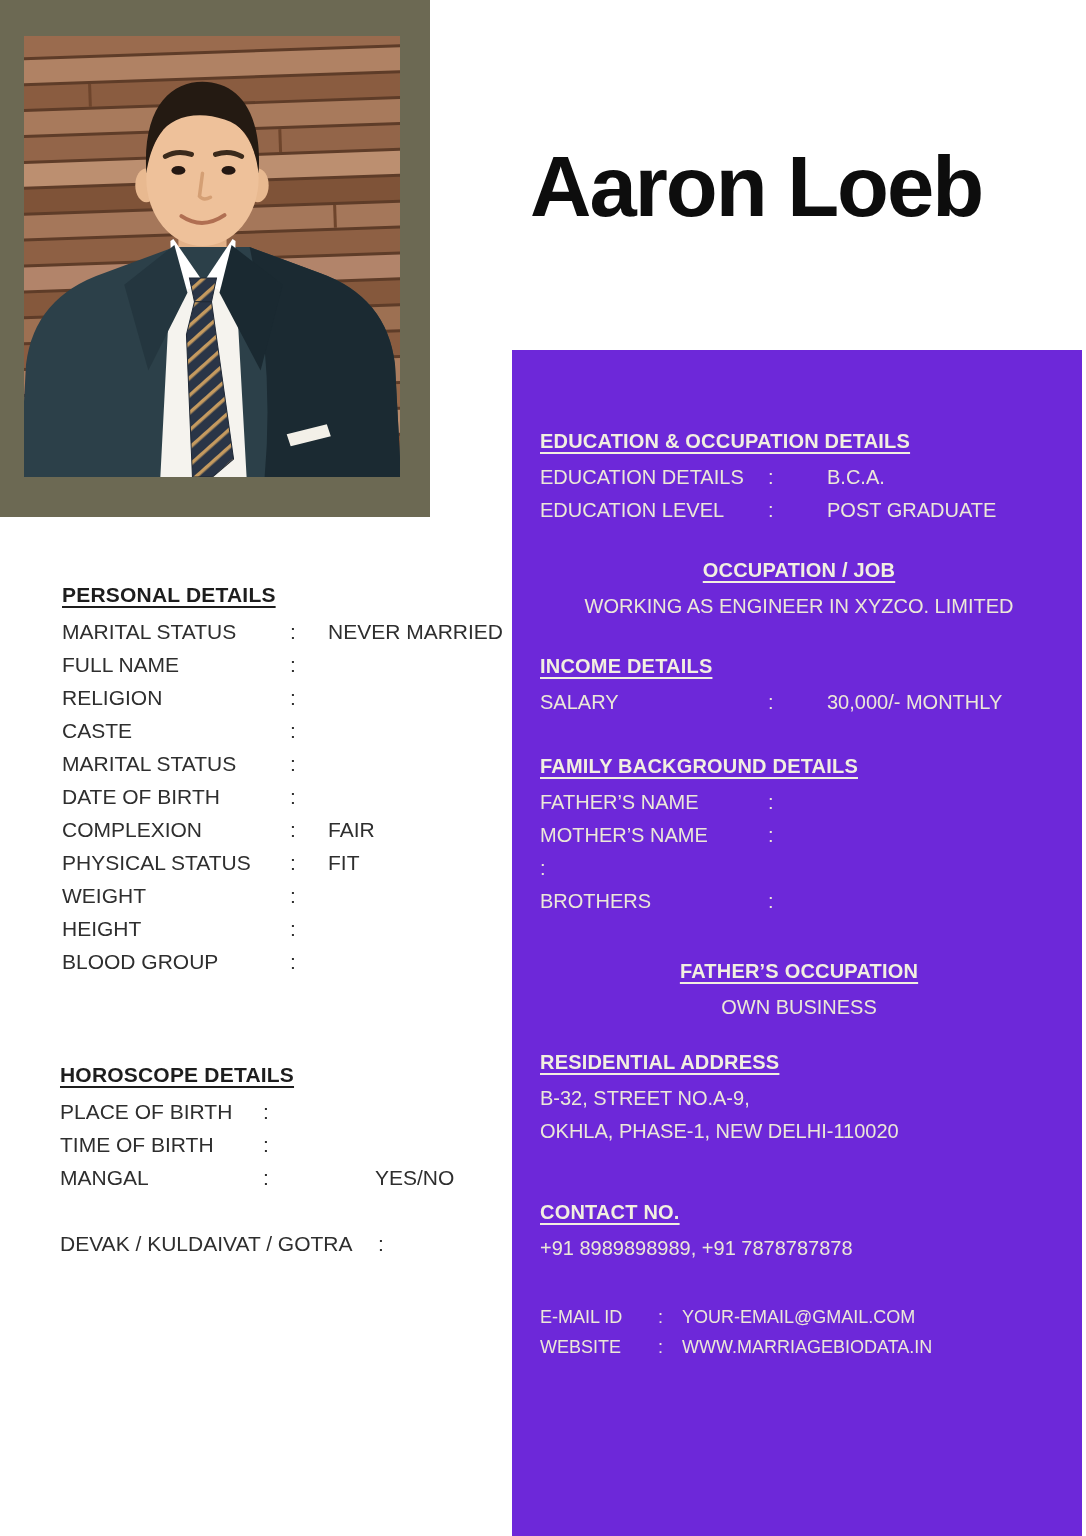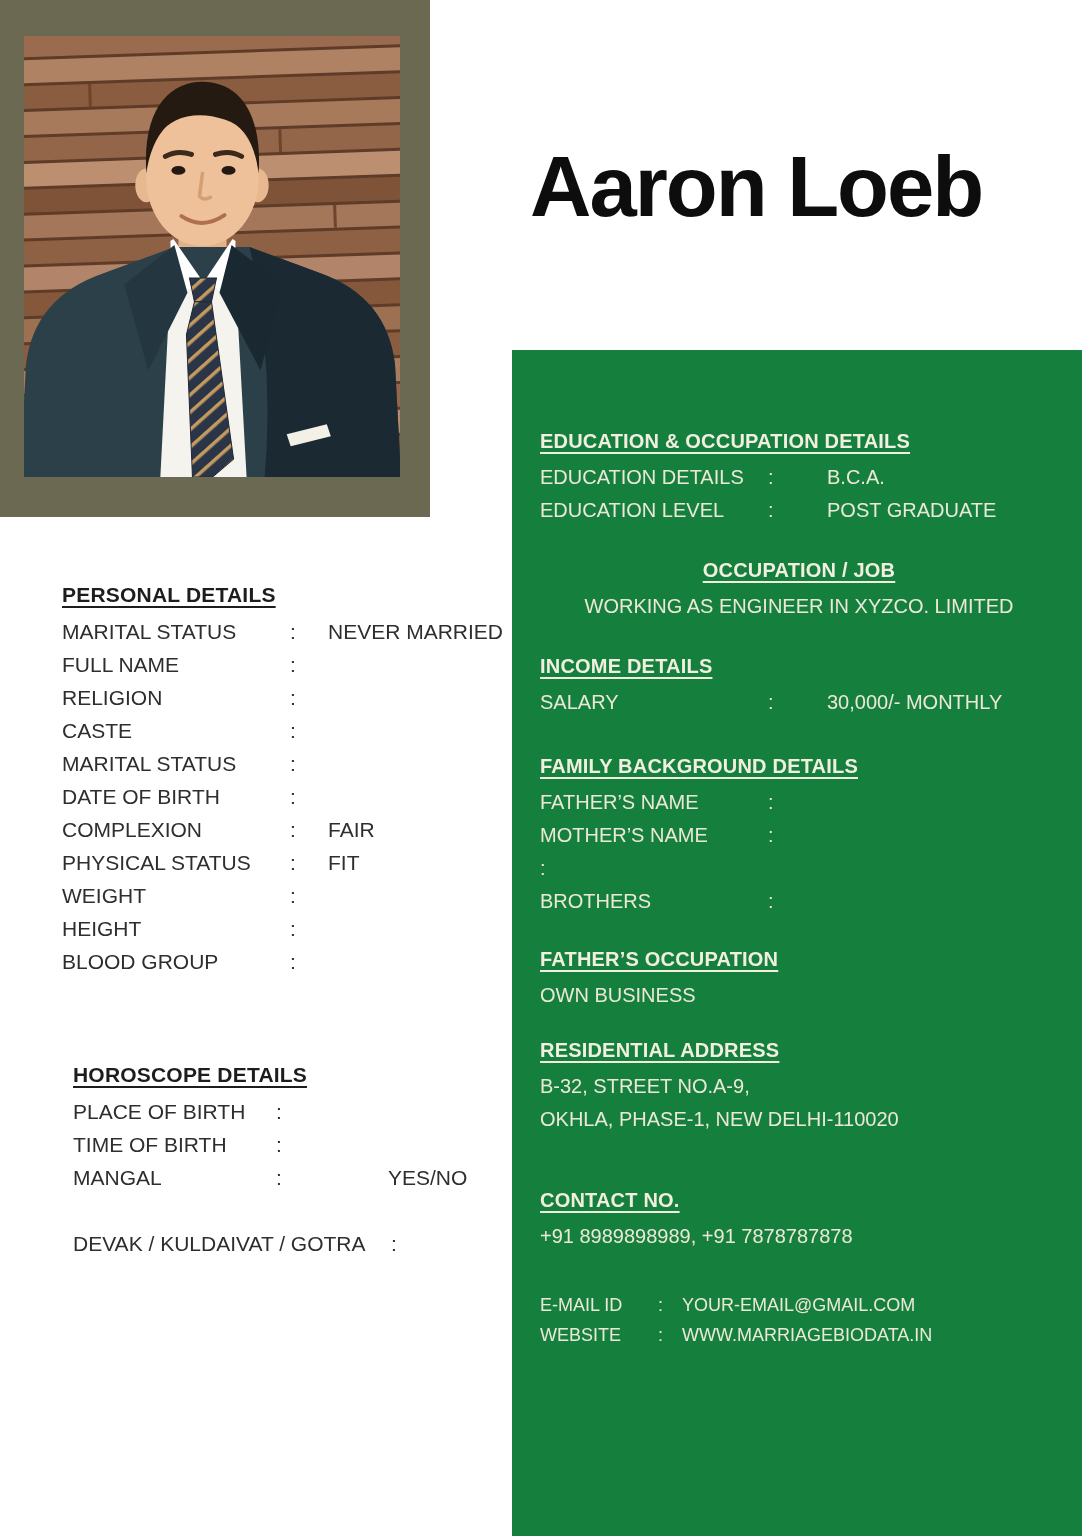--- a/index.html
+++ b/index.html
@@ -22,48 +22,48 @@
   .row .lbl{width:228px;flex:0 0 auto;}
   .row .cl{width:38px;flex:0 0 auto;}
   .row .val{white-space:nowrap;}
   
   .left-sec h2{
     margin:0 0 8px 0;font-size:21px;font-weight:700;color:#1d1d1d;
     text-decoration:underline;text-decoration-thickness:2px;text-underline-offset:4px;
     letter-spacing:.2px;
   }
   .left-personal{position:absolute;left:62px;top:583px;width:460px;}
-  .left-horoscope{position:absolute;left:73px;top:1063px;width:460px;}
+  .left-horoscope{position:absolute;left:60px;top:1063px;width:460px;}
   .left-horoscope .row .lbl{width:203px;}
   .left-horoscope .row .val{margin-left:74px;}
   .left-horoscope .row.devak{margin-top:33px;}
   .left-horoscope .row.devak .lbl{width:318px;}
   .left-horoscope .row.devak .val{margin-left:0;}
   
   .panel{
     position:absolute;left:512px;top:350px;width:570px;height:1186px;
-    background:#15803d;color:#ece8d8;box-sizing:border-box;
+    background:#6d28d9;color:#ece8d8;box-sizing:border-box;
     padding:80px 24px 0 28px;
   }
   .panel-section h2{
     margin:0 0 8px 0;font-size:20px;font-weight:700;color:#f2efe0;
     text-decoration:underline;text-decoration-thickness:2px;text-underline-offset:4px;
     letter-spacing:.2px;
   }
   .panel .row{font-size:20px;line-height:33px;}
   .panel .row .lbl{width:228px;}
   .panel .row .cl{width:59px;}
   .panel .line{font-size:20px;line-height:33px;white-space:nowrap;}
   .panel .row.contact-row{font-size:18px;line-height:30px;}
   .panel .row.contact-row .lbl{width:118px;}
   .panel .row.contact-row .cl{width:24px;}
   #panel-sections > .panel-section:nth-child(2){margin-top:32px;text-align:center;}
   #panel-sections > .panel-section:nth-child(3){margin-top:32px;}
   #panel-sections > .panel-section:nth-child(4){margin-top:36px;}
-  #panel-sections > .panel-section:nth-child(5){margin-top:30px;}
+  #panel-sections > .panel-section:nth-child(5){margin-top:42px;text-align:center;}
   #panel-sections > .panel-section:nth-child(6){margin-top:27px;}
   #panel-sections > .panel-section:nth-child(7){margin-top:53px;}
   #panel-sections > .panel-section:nth-child(8){margin-top:37px;}
 </style>
 </head>
 <body>
 
 <div class="page">
 
   <div class="photo-frame">

